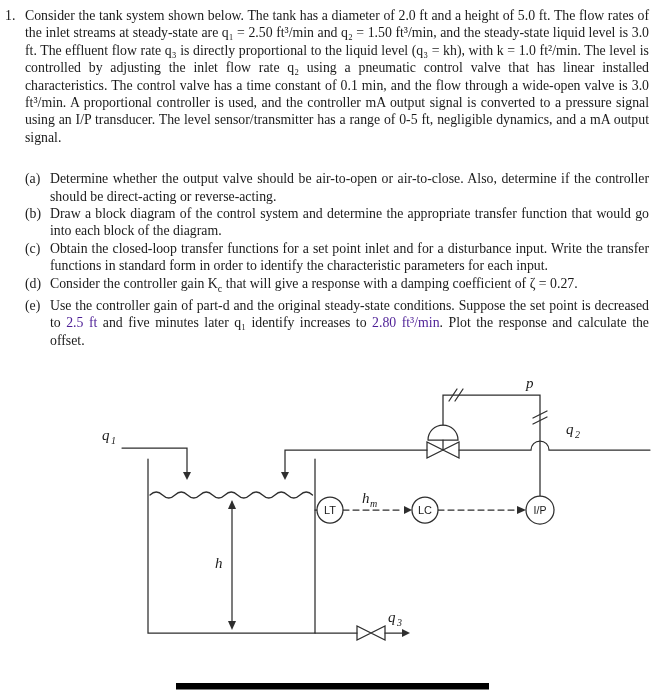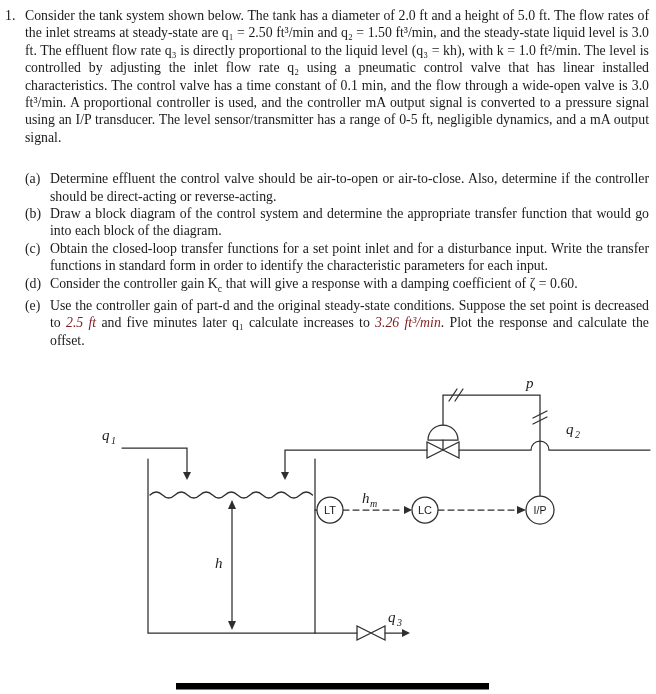--- a/index.html
+++ b/index.html
@@ -11,58 +11,58 @@
   }
   .page { position:relative; width:656px; height:694px; overflow:hidden; background:#ffffff; }
   .text-block { padding:7px 7px 0 5px; font-size:13.8px; line-height:17.4px; }
   .intro-row { display:flex; }
   .num { flex:0 0 20px; }
   .intro { flex:1; text-align:justify; }
   .items { margin-top:24px; }
   .item { display:flex; }
   .ilabel { flex:0 0 25px; margin-left:20px; }
   .itext { flex:1; text-align:justify; }
-  .hl { color:#7f1d1d;font-style:italic; }
+  .hl { color:#4c1d95; }
   sub.kc { font-size:0.72em; }
   .diagram { position:absolute; left:0; top:376px; }
   svg text { font-family:"Liberation Serif","DejaVu Serif",serif; }
   .instr { font-family:"Liberation Sans","DejaVu Sans",sans-serif; font-size:11px; }
   .var { font-style:italic; font-size:15px; }
   .varsub { font-style:italic; font-size:10px; }
 </style>
 </head>
 <body>
 
 <div class="page">
 
   <div class="text-block">
     <div class="intro-row">
       <span class="num">1.</span>
       <p class="intro">Consider the tank system shown below.  The tank has a diameter of 2.0 ft and a height of 5.0 ft.  The flow rates of the inlet streams at steady-state are q₁ = 2.50 ft³/min and q₂ = 1.50 ft³/min, and the steady-state liquid level is 3.0 ft.  The effluent flow rate q₃ is directly proportional to the liquid level (q₃ = kh), with k = 1.0 ft²/min.  The level is controlled by adjusting the inlet flow rate q₂ using a pneumatic control valve that has linear installed characteristics.  The control valve has a time constant of 0.1 min, and the flow through a wide-open valve is 3.0 ft³/min.  A proportional controller is used, and the controller mA output signal is converted to a pressure signal using an I/P transducer.  The level sensor/transmitter has a range of 0-5 ft, negligible dynamics, and a mA output signal.</p>
     </div>
     <div class="items">
       <div class="item">
         <span class="ilabel">(a)</span>
-        <p class="itext">Determine effluent the control valve should be air-to-open or air-to-close.  Also, determine if the controller should be direct-acting or reverse-acting.</p>
+        <p class="itext">Determine whether the output valve should be air-to-open or air-to-close.  Also, determine if the controller should be direct-acting or reverse-acting.</p>
       </div>
       <div class="item">
         <span class="ilabel">(b)</span>
         <p class="itext">Draw a block diagram of the control system and determine the appropriate transfer function that would go into each block of the diagram.</p>
       </div>
       <div class="item">
         <span class="ilabel">(c)</span>
         <p class="itext">Obtain the closed-loop transfer functions for a set point inlet and for a disturbance input.  Write the transfer functions in standard form in order to identify the characteristic parameters for each input.</p>
       </div>
       <div class="item">
         <span class="ilabel">(d)</span>
-        <p class="itext"><span>Consider the controller gain K</span><sub class="kc">c</sub><span> that will give a response with a damping coefficient of ζ = 0.60.</span></p>
+        <p class="itext"><span>Consider the controller gain K</span><sub class="kc">c</sub><span> that will give a response with a damping coefficient of ζ = 0.27.</span></p>
       </div>
       <div class="item">
         <span class="ilabel">(e)</span>
-        <p class="itext"><span>Use the controller gain of part-d and the original steady-state conditions.  Suppose the set point is decreased to </span><span class="hl">2.5 ft</span><span> and five minutes later q₁ calculate increases to </span><span class="hl">3.26 ft³/min</span><span>.  Plot the response and calculate the offset.</span></p>
+        <p class="itext"><span>Use the controller gain of part-d and the original steady-state conditions.  Suppose the set point is decreased to </span><span class="hl">2.5 ft</span><span> and five minutes later q₁ identify increases to </span><span class="hl">2.80 ft³/min</span><span>.  Plot the response and calculate the offset.</span></p>
       </div>
     </div>
   </div>
 
   <svg class="diagram" width="656" height="318" viewBox="0 0 656 318">
 
     <g stroke="#2e2e2e" stroke-width="1.25" fill="none" stroke-linecap="round">
 
       <g>
         <path d="M148,83 L148,257 L315,257 L315,83"></path>

